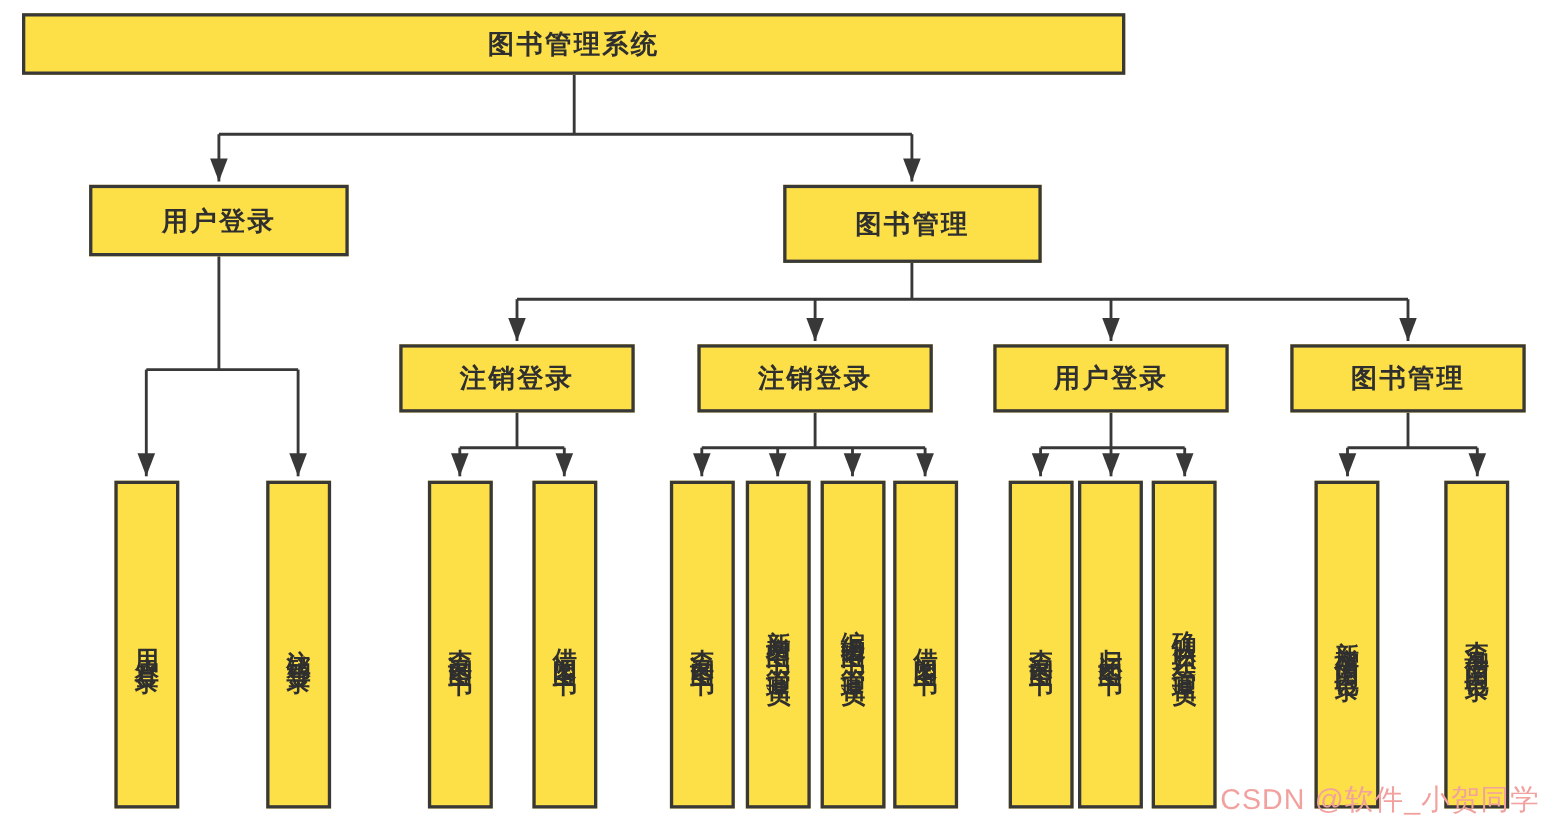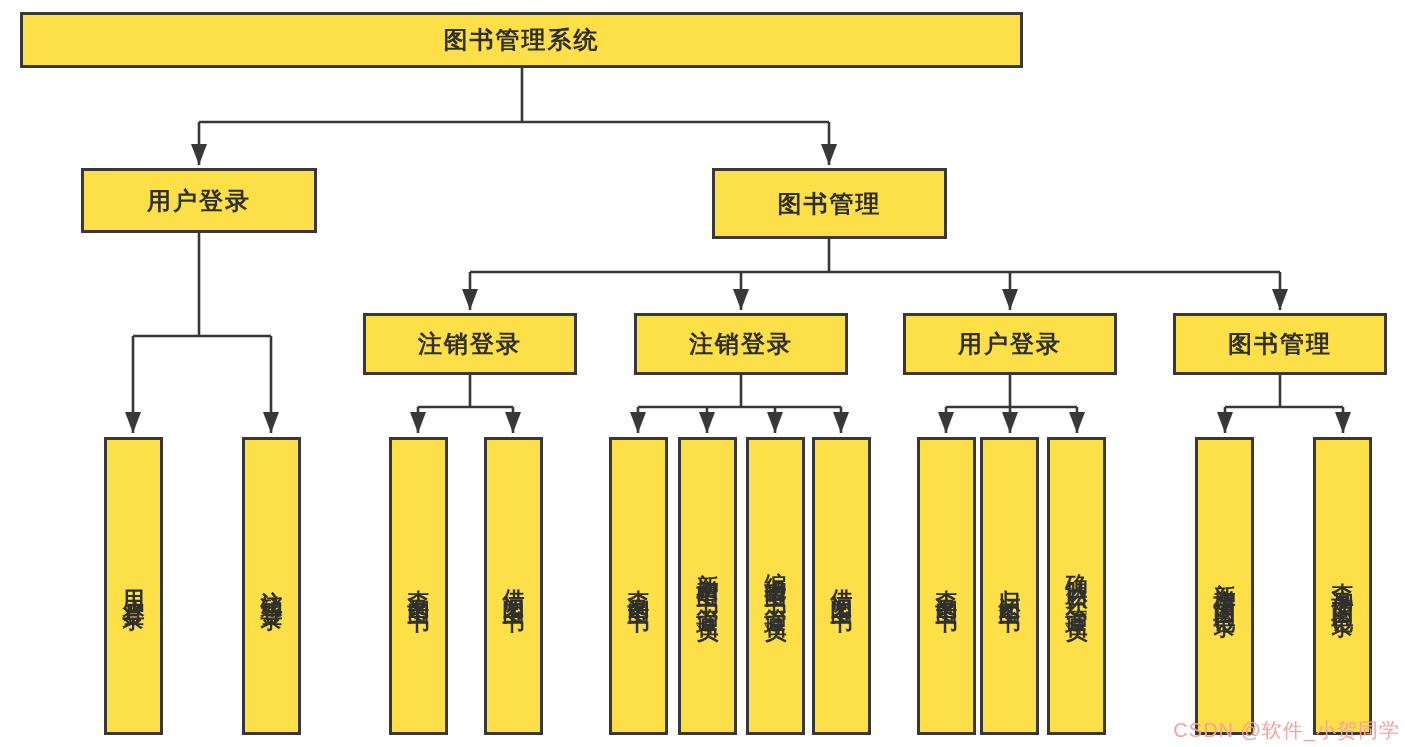--- a/index.html
+++ b/index.html
@@ -17,21 +17,21 @@
     display:flex;align-items:center;justify-content:center;
     color:#2f2f2f;z-index:2;font-weight:bold;
   }
   .h-node{font-size:24px;letter-spacing:2px;white-space:nowrap;}
   .v-node{
     writing-mode:vertical-rl;text-orientation:mixed;
     font-size:22px;letter-spacing:7px;line-height:1;
   }
   .watermark{
     position:absolute;right:5px;bottom:3px;z-index:5;
-    font-size:20px;letter-spacing:1px;color:#f2a29e;white-space:nowrap;
+    font-size:26px;letter-spacing:1px;color:#f2a29e;white-space:nowrap;
   }
 </style>
 </head>
 <body>
 
 <div class="canvas">
 
   <svg class="links" viewBox="0 0 1405 747" xmlns="http://www.w3.org/2000/svg">
     <defs>
       <marker id="arw" markerUnits="userSpaceOnUse" markerWidth="22" markerHeight="18" viewBox="0 0 22 18" refX="21" refY="9" orient="auto">

